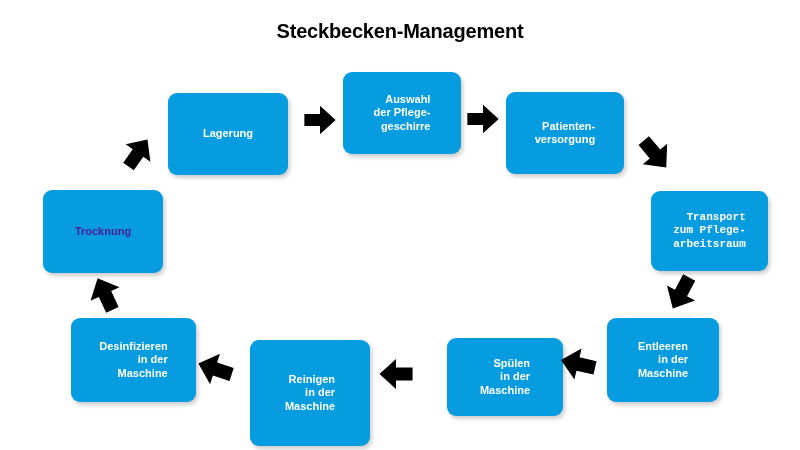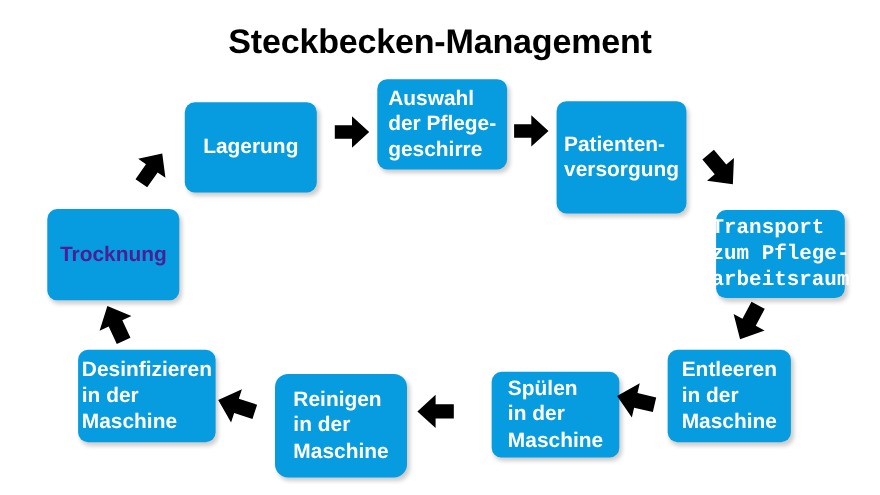--- a/index.html
+++ b/index.html
@@ -18,36 +18,36 @@
     width: 800px;
     height: 450px;
     background: #ffffff;
   }
   .title {
     position: absolute;
     left: 0;
     top: 20px;
     width: 800px;
     text-align: center;
-    font-size: 31px;
+    font-size: 20px;
     font-weight: bold;
     color: #000000;
     letter-spacing: -0.2px;
     font-family: "Liberation Sans", sans-serif;
   }
   .node {
     position: absolute;
     box-sizing: border-box;
     background: #069cdf;
     border-radius: 9px;
     color: #ffffff;
-    font-size: 19px;
+    font-size: 11px;
     font-weight: bold;
     line-height: 1.22;
-    text-align: left;
+    text-align: right;
     display: flex;
     align-items: center;
     justify-content: center;
     padding: 4px 6px;
     box-shadow: 2px 3px 4px rgba(0,0,0,0.20);
     white-space: pre-line;
     font-family: "Liberation Sans", sans-serif;
   }
   .arrow {
     position: absolute;
@@ -58,32 +58,32 @@
 </head>
 <body>
 
 <div id="canvas">
   <div class="title">Steckbecken-Management</div>
   <div id="nodes-layer">
       <div class="node" style="left: 168px; top: 93px; width: 120px; height: 82px; background: rgb(6, 156, 223); color: rgb(255, 255, 255);">Lagerung</div>
       <div class="node" style="left: 343px; top: 72px; width: 118px; height: 82px; background: rgb(6, 156, 223); color: rgb(255, 255, 255);">Auswahl
 der Pflege-
 geschirre</div>
-      <div class="node" style="left: 506px; top: 92px; width: 118px; height: 102px; background: rgb(6, 156, 223); color: rgb(255, 255, 255);">Patienten-
+      <div class="node" style="left: 506px; top: 92px; width: 118px; height: 82px; background: rgb(6, 156, 223); color: rgb(255, 255, 255);">Patienten-
 versorgung</div>
       <div class="node" style="left: 651px; top: 191px; width: 117px; height: 80px; background: rgb(6, 156, 223); color: rgb(255, 255, 255); font-family: Liberation Mono, monospace;">Transport
 zum Pflege-
 arbeitsraum</div>
       <div class="node" style="left: 607px; top: 318px; width: 112px; height: 84px; background: rgb(6, 156, 223); color: rgb(255, 255, 255);">Entleeren
 in der
 Maschine</div>
       <div class="node" style="left: 447px; top: 338px; width: 116px; height: 78px; background: rgb(6, 156, 223); color: rgb(255, 255, 255);">Spülen
 in der
 Maschine</div>
-      <div class="node" style="left: 250px; top: 340px; width: 120px; height: 94px; background: rgb(6, 156, 223); color: rgb(255, 255, 255); border-radius: 12px;">Reinigen
+      <div class="node" style="left: 250px; top: 340px; width: 120px; height: 106px; background: rgb(6, 156, 223); color: rgb(255, 255, 255);">Reinigen
 in der
 Maschine</div>
       <div class="node" style="left: 71px; top: 318px; width: 125px; height: 84px; background: rgb(6, 156, 223); color: rgb(255, 255, 255);">Desinfizieren
 in der
 Maschine</div>
       <div class="node" style="left: 43px; top: 190px; width: 120px; height: 83px; background: rgb(6, 156, 223); color: #4c1d95;">Trocknung</div>
     </div>
   <div id="arrows-layer">
       <div class="arrow" style="left: 303px; top: 103px; width: 34px; height: 34px; transform: rotate(0deg);">
         <svg width="34" height="34" viewBox="0 0 100 100">

